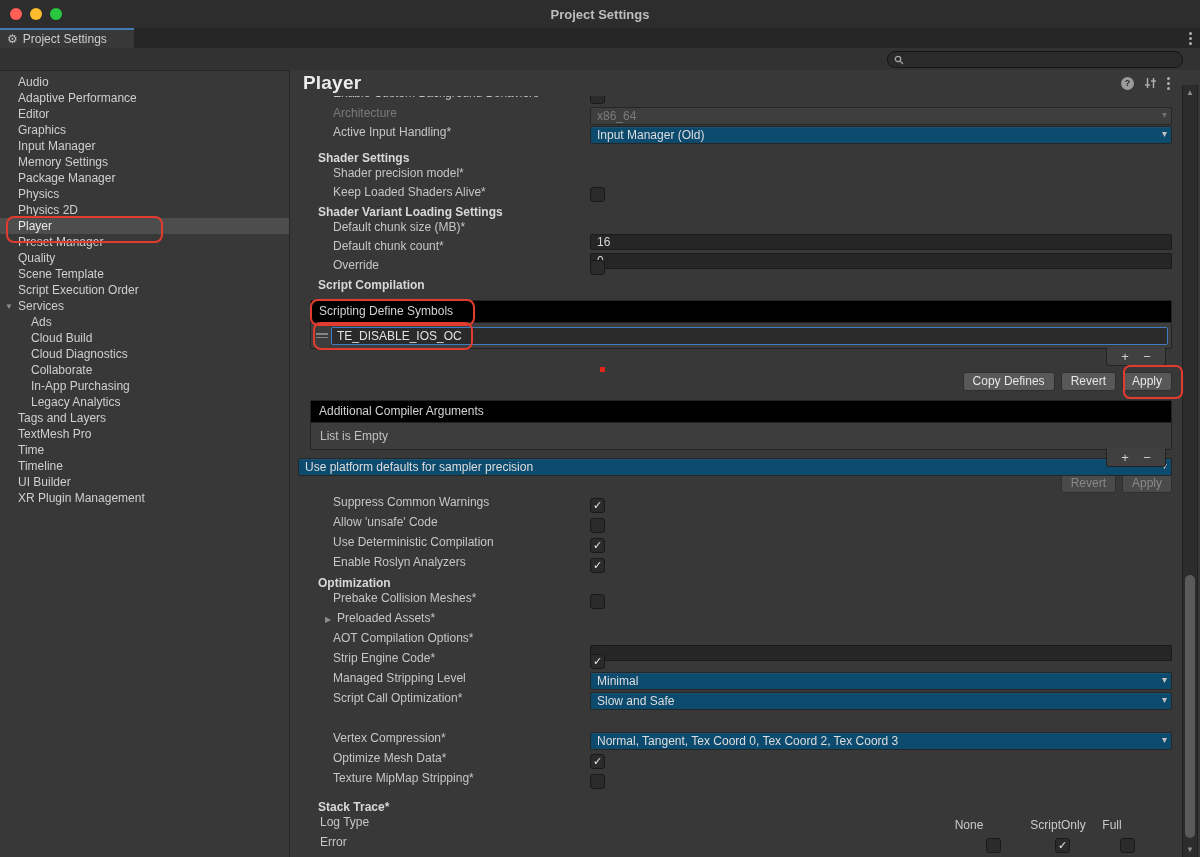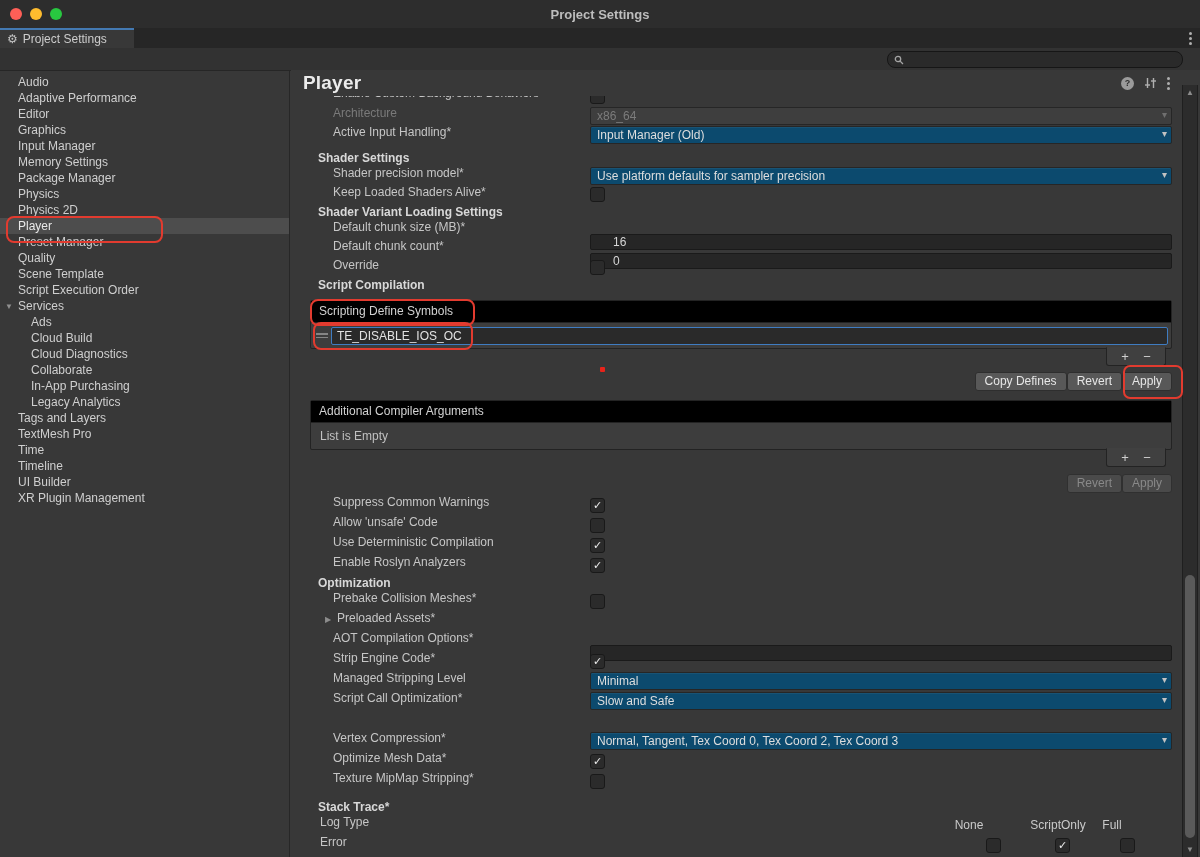--- a/index.html
+++ b/index.html
@@ -45,40 +45,40 @@
   .lbl.m{padding-left:22px;}
   .lbl.dis{color:#7a7a7a;}
   .sec{height:16px;line-height:16px;padding-left:20px;font-weight:bold;color:#d8d8d8;white-space:nowrap;}
   .ctrl{flex:1;display:flex;align-items:center;min-width:0;}
   .dd{position:relative;height:16px;flex:1;background:#0c4a6e;border:1px solid #262626;border-radius:2px;
     display:flex;align-items:center;padding:0 18px 0 6px;color:#dedede;box-shadow:inset 0 1px 0 rgba(255,255,255,.05);
     white-space:nowrap;overflow:hidden;}
   .dd .caret{position:absolute;right:4px;top:1px;font-size:10px;color:#c2c2c2;}
   .dd.dis{background:#3e3e3e;color:#7c7c7c;box-shadow:none;}
   .dd.dis .caret{color:#6f6f6f;}
-  .ti{height:14px;flex:1;background:#262626;border:1px solid #1a1a1a;border-radius:2px;padding:0 22px;
+  .ti{height:14px;flex:1;background:#262626;border:1px solid #1a1a1a;border-radius:2px;padding:0 6px;
     color:#d6d6d6;line-height:14px;white-space:nowrap;margin-top:24px;}
   .cb{width:13px;height:13px;background:#2b2b2b;border:1px solid #191919;border-radius:3px;color:#ececec;
     font-size:11px;line-height:12px;text-align:center;flex:0 0 auto;}
   .fo{display:inline-block;width:12px;margin-left:-12px;font-size:8px;color:#8d8d8d;}
   
   .lbox{margin-left:12px;border:1px solid #232323;border-radius:2px;background:#3d3d3d;}
   .lbox-h{height:21px;line-height:21px;padding-left:8px;background:#000000;border-bottom:1px solid #232323;color:#d2d2d2;}
   .lbox-body{position:relative;padding:2px 3px;}
   .le{display:flex;align-items:center;height:21px;}
   .handle{width:12px;margin:0 3px 0 2px;display:flex;flex-direction:column;gap:2px;flex:0 0 auto;}
   .handle i{height:1.5px;background:#858585;}
   .efield{flex:1;height:18px;box-sizing:border-box;background:#2a2a2a;border:1px solid #3f7cc1;border-radius:2px;
     display:flex;align-items:center;padding:0 5px;color:#e2e2e2;}
   .lempty{height:22px;line-height:22px;padding-left:6px;color:#c0c0c0;}
   .lfoot{height:18px;position:relative;}
   .lfootbox{position:absolute;right:6px;top:-2px;width:58px;height:17px;background:#404040;border:1px solid #232323;
     border-top-color:#404040;border-radius:0 0 3px 3px;display:flex;align-items:center;justify-content:space-evenly;
     color:#d0d0d0;font-size:13px;line-height:1;}
-  .btnrow{display:flex;justify-content:flex-end;height:19px;}
+  .btnrow{display:flex;justify-content:flex-end;gap:6px;height:19px;}
   .btn{height:19px;line-height:17px;box-sizing:border-box;padding:0 9px;background:#585858;border:1px solid #2e2e2e;
     border-radius:3px;color:#e6e6e6;}
   .btn.dis{background:#4a4a4a;color:#898989;border-color:#303030;}
   
   .mcol{position:absolute;top:0;height:20px;line-height:20px;text-align:center;color:#cacaca;}
   .mcb{position:absolute;top:3px;}
   
   .sb{position:absolute;right:2px;top:15px;bottom:0;width:14px;background:#2c2c2c;border-left:1px solid #1f1f1f;
     border-right:1px solid #1f1f1f;z-index:7;}
   .sb-up,.sb-down{position:absolute;left:0;right:0;text-align:center;font-size:8px;color:#8c8c8c;}
@@ -199,21 +199,21 @@
           <div class="row" style="height: 19px;">
             <div class="lbl">Active Input Handling*</div>
             <div class="ctrl">
               <div class="dd">
                 <span>Input Manager (Old)</span>
                 <span class="caret">▾</span>
               </div>
             </div>
           </div>
           <div class="sec" style="margin-top: 6px;">Shader Settings</div>
-          <div class="row" style="height: 19px;">
+          <div class="row" style="height: 19px; flex-direction: column;">
             <div class="lbl">Shader precision model*</div>
             <div class="ctrl">
               <div class="dd">
                 <span>Use platform defaults for sampler precision</span>
                 <span class="caret">▾</span>
               </div>
             </div>
           </div>
           <div class="row" style="height: 19px;">
             <div class="lbl">Keep Loaded Shaders Alive*</div>

